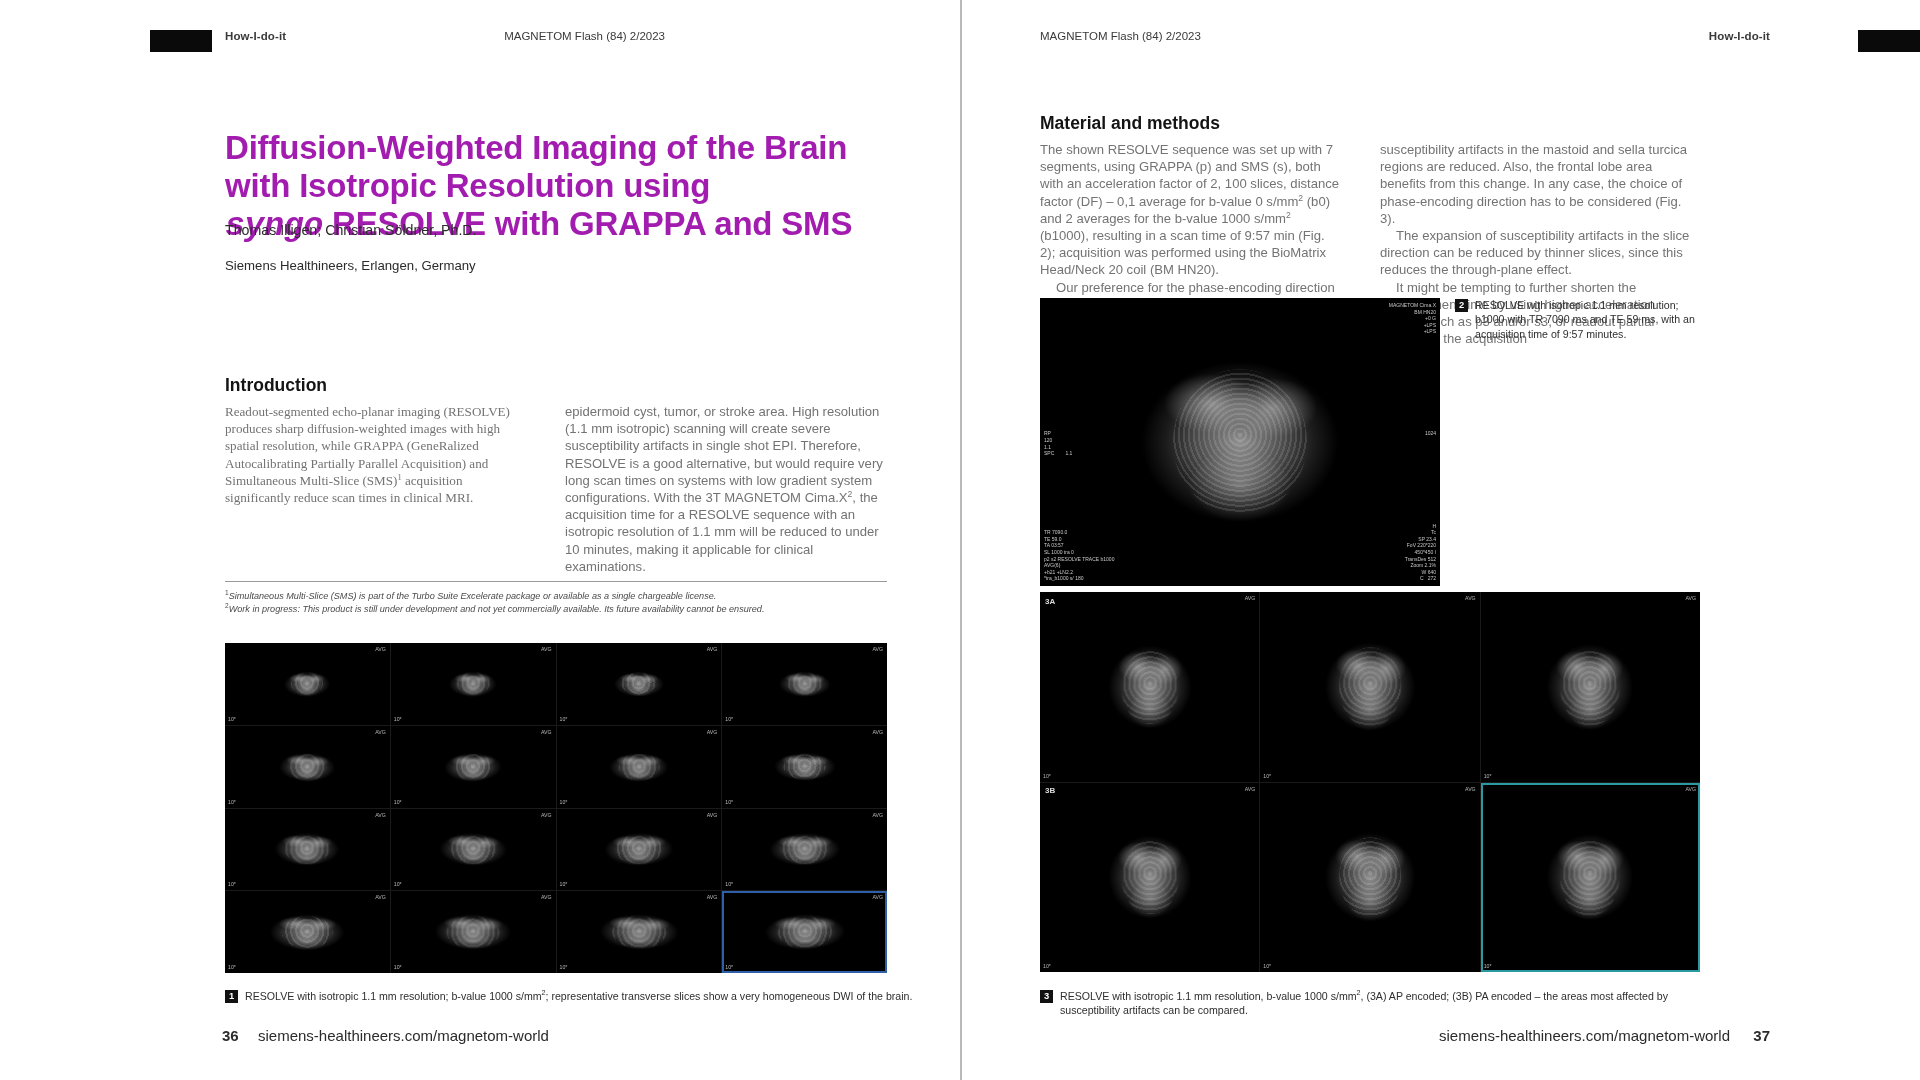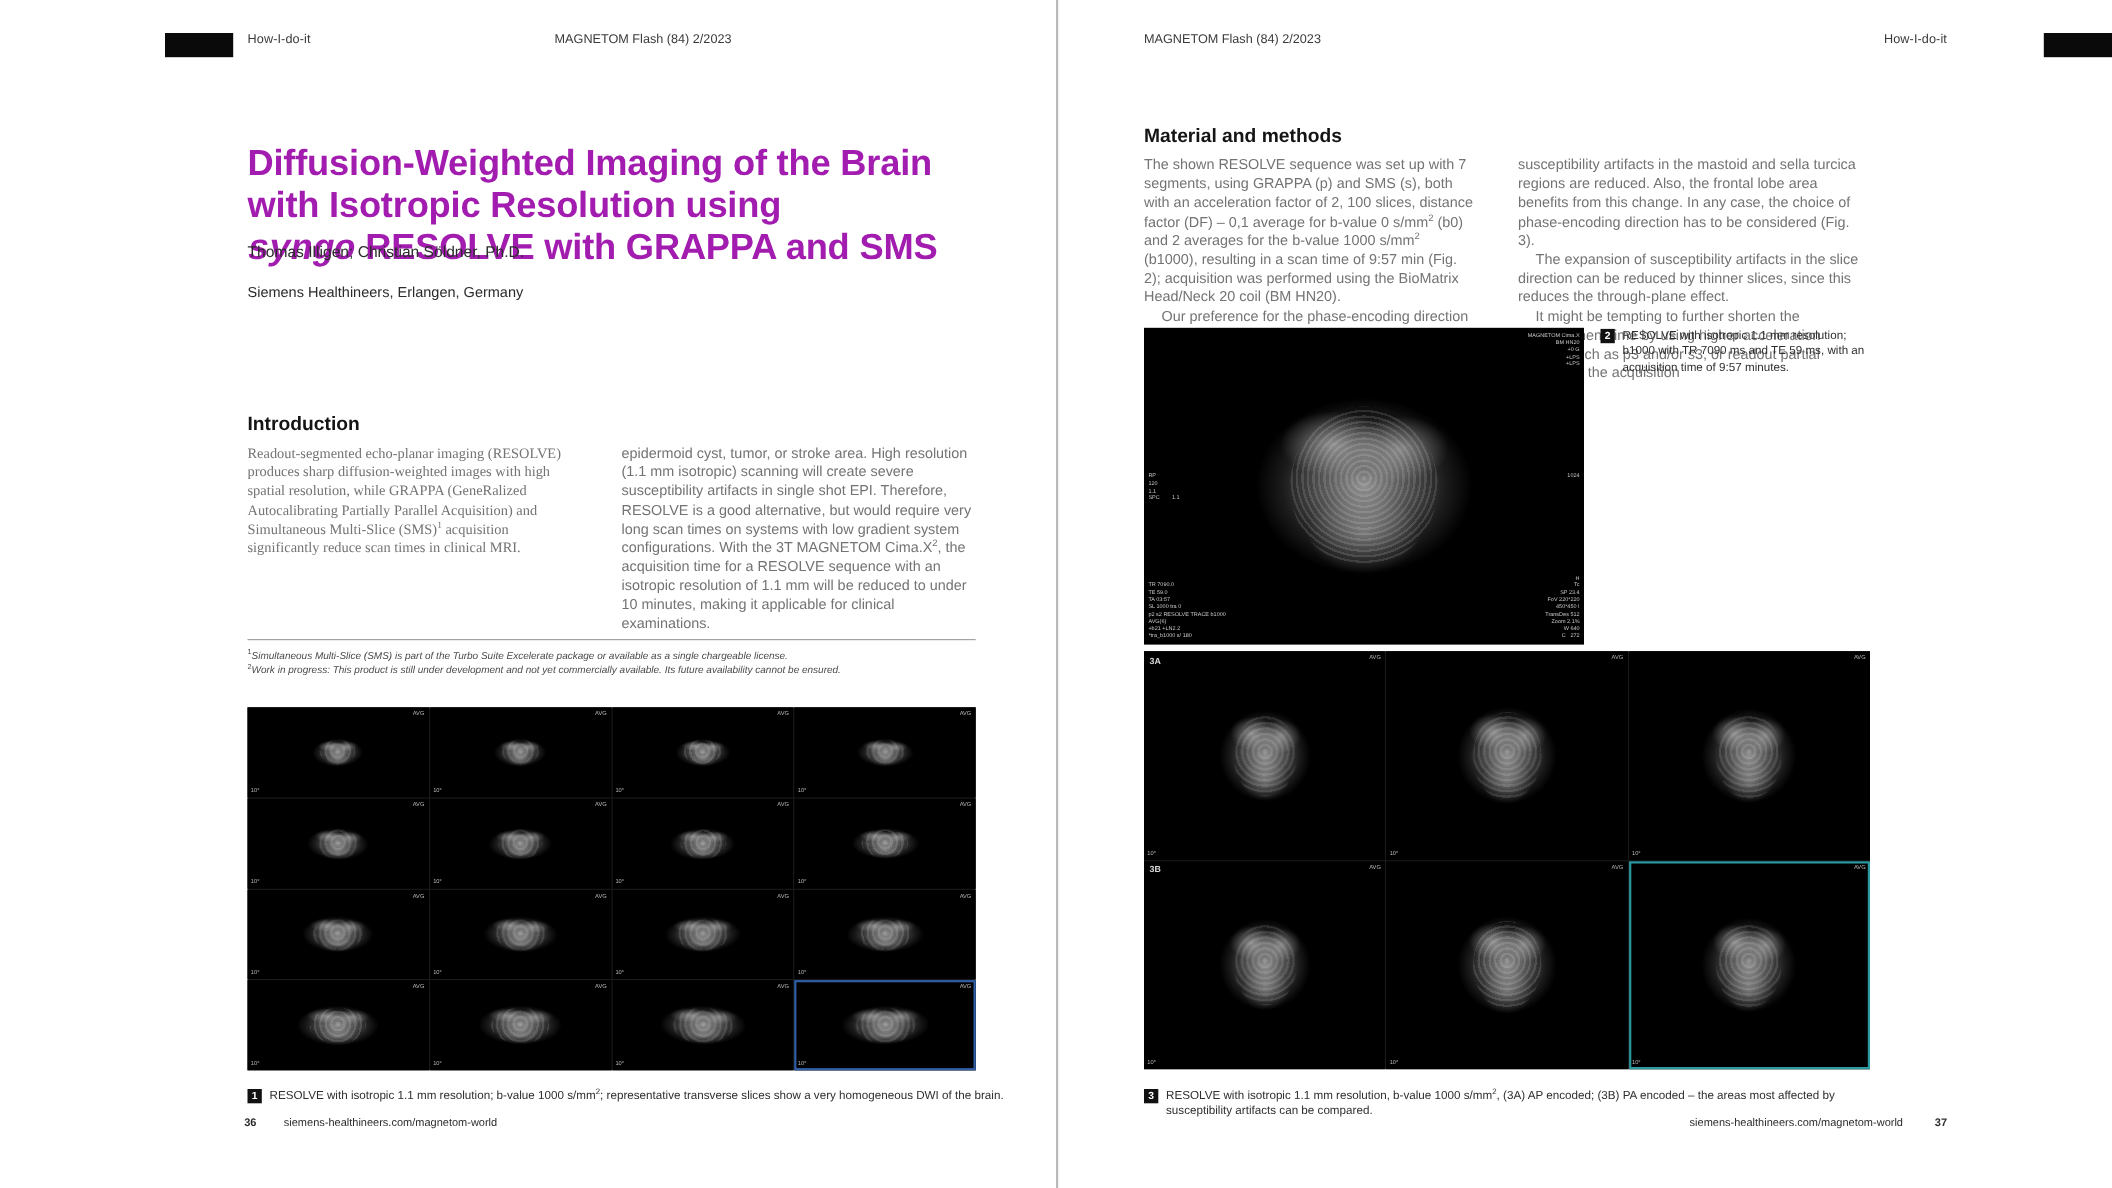--- a/index.html
+++ b/index.html
@@ -10,21 +10,21 @@
     overflow: hidden;
   }
   #spread { position: relative; width: 1920px; height: 1080px; display: flex; }
   .page { position: relative; width: 960px; height: 1080px; background: #ffffff; }
   .gutter { position: absolute; left: 960px; top: 0; width: 2px; height: 1080px;
             background: #b9b9b9; z-index: 5; }
 
   
   .runhead { position: absolute; top: 30px; height: 22px; display: flex; align-items: center; }
   .runhead-swatch { width: 62px; height: 22px; background: #0a0a0a; }
-  .runhead-label { font-size: 11.5px; color: #3a3a3a; font-weight: 400; letter-spacing: .1px; }
+  .runhead-label { font-size: 11.5px; color: #3a3a3a; font-weight: 700; letter-spacing: .1px; }
   .runhead-center { font-size: 11.5px; color: #3a3a3a; }
 
   
   .lp-head-swatch { left: 150px; }
   .lp-head-label  { left: 225px; top: 30px; }
   .lp-head-mag    { left: 0; right: 295px; top: 30px; text-align: right; }
 
   .abs { position: absolute; }
 
   
@@ -104,21 +104,21 @@
   .capnum {
     display: inline-flex; align-items: center; justify-content: center;
     width: 13px; height: 13px; background: #111; color: #fff;
     font-size: 9.4px; font-weight: 700; position: absolute; left: 0; top: 1px;
   }
   .captext { display: block; margin-left: 20px; }
   .cap1 { left: 225px; top: 989px; width: 700px; }
   .caption sup { font-size: 7.2px; vertical-align: super; line-height: 0; }
 
   
-  .footer { position: absolute; bottom: 53px; font-size: 10px; color: #2b2b2b; text-align: right; }
+  .footer { position: absolute; bottom: 36px; font-size: 15px; color: #2b2b2b; text-align: right; }
   .lp-pageno { left: 222px; font-weight: 700; }
   .lp-url { left: 258px; }
   .rp-url { right: 190px; }
   .rp-pageno { right: 150px; font-weight: 700; }
 </style>
 </head>
 <body>
 
 <div id="spread">
 

